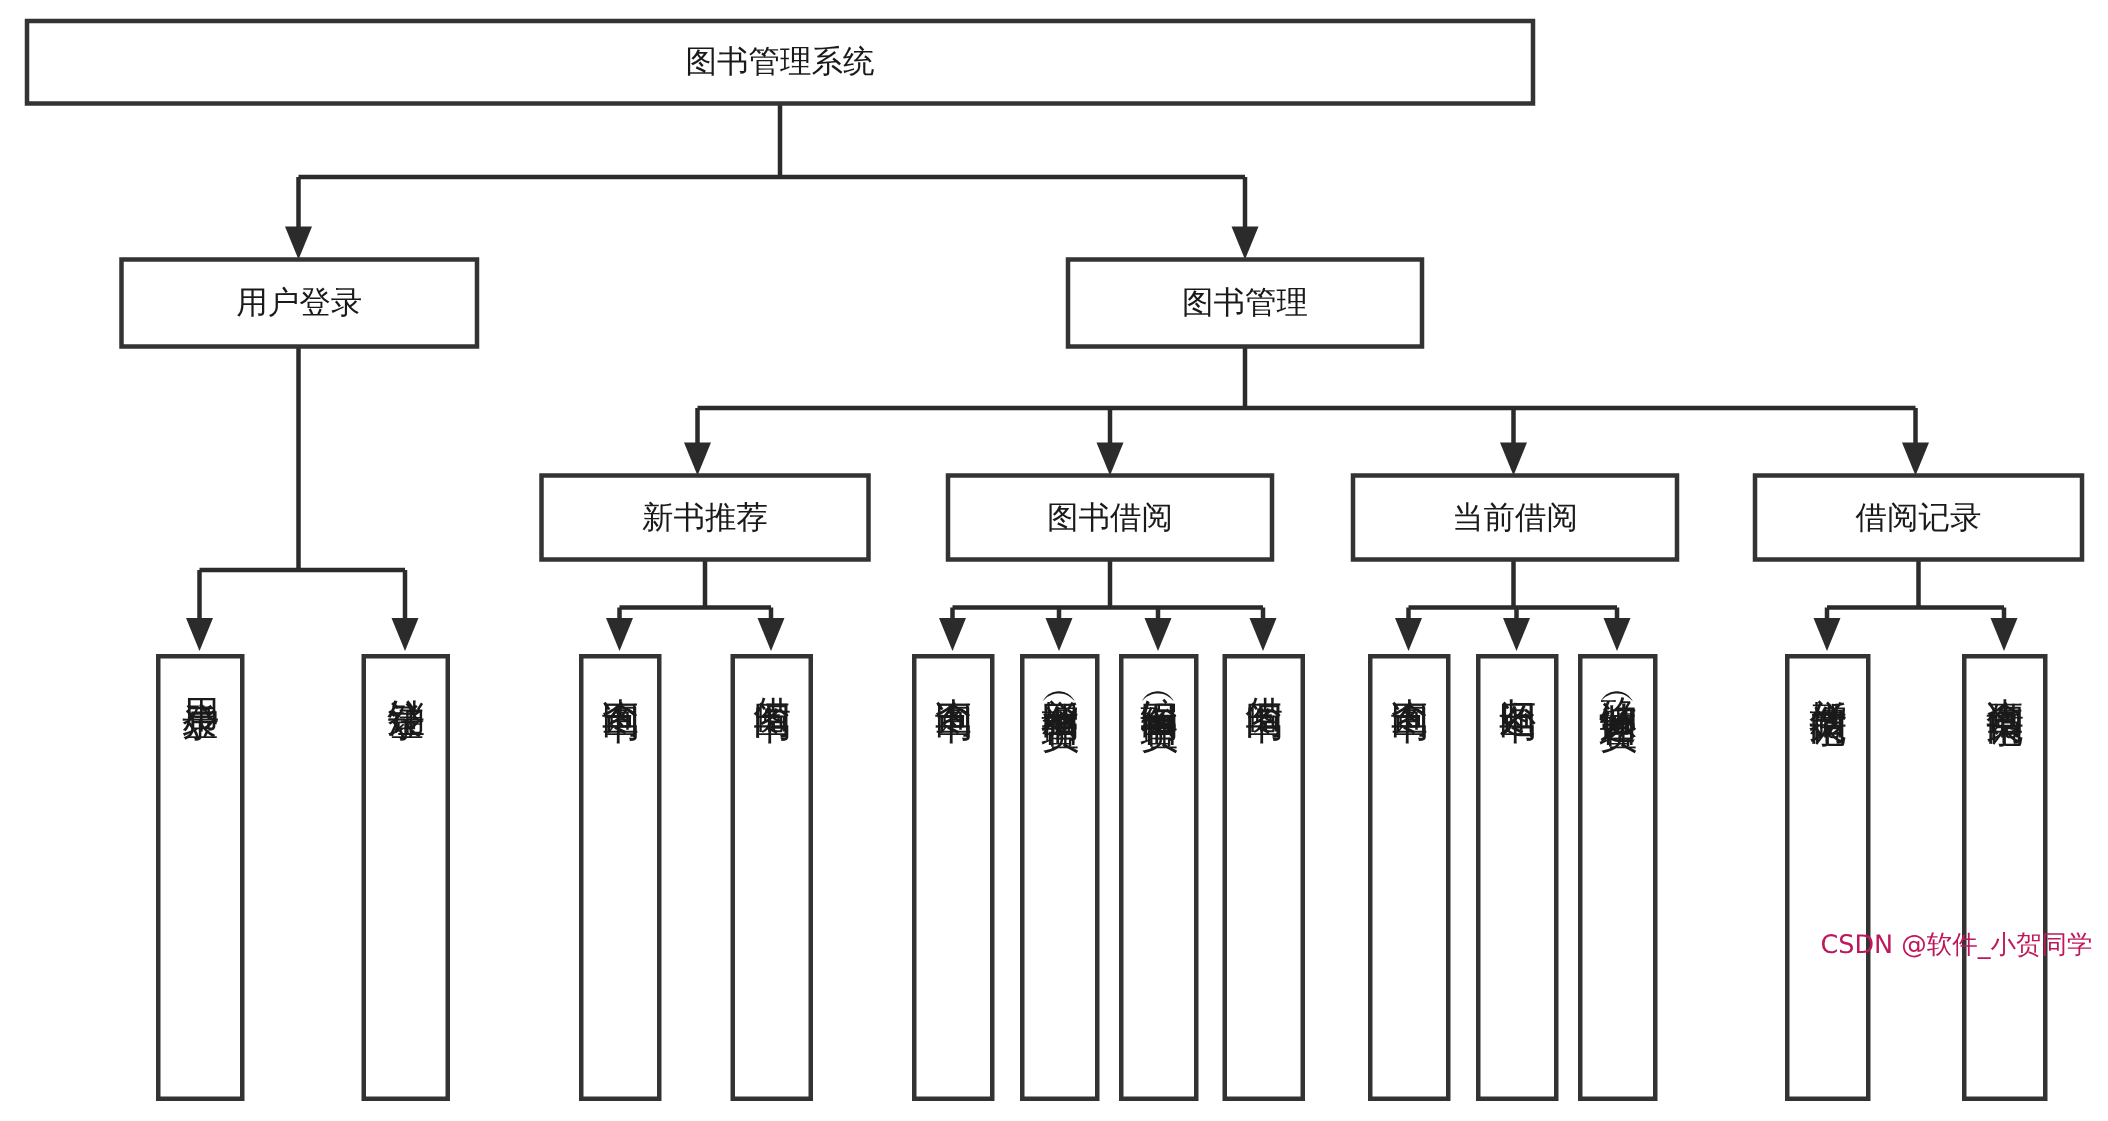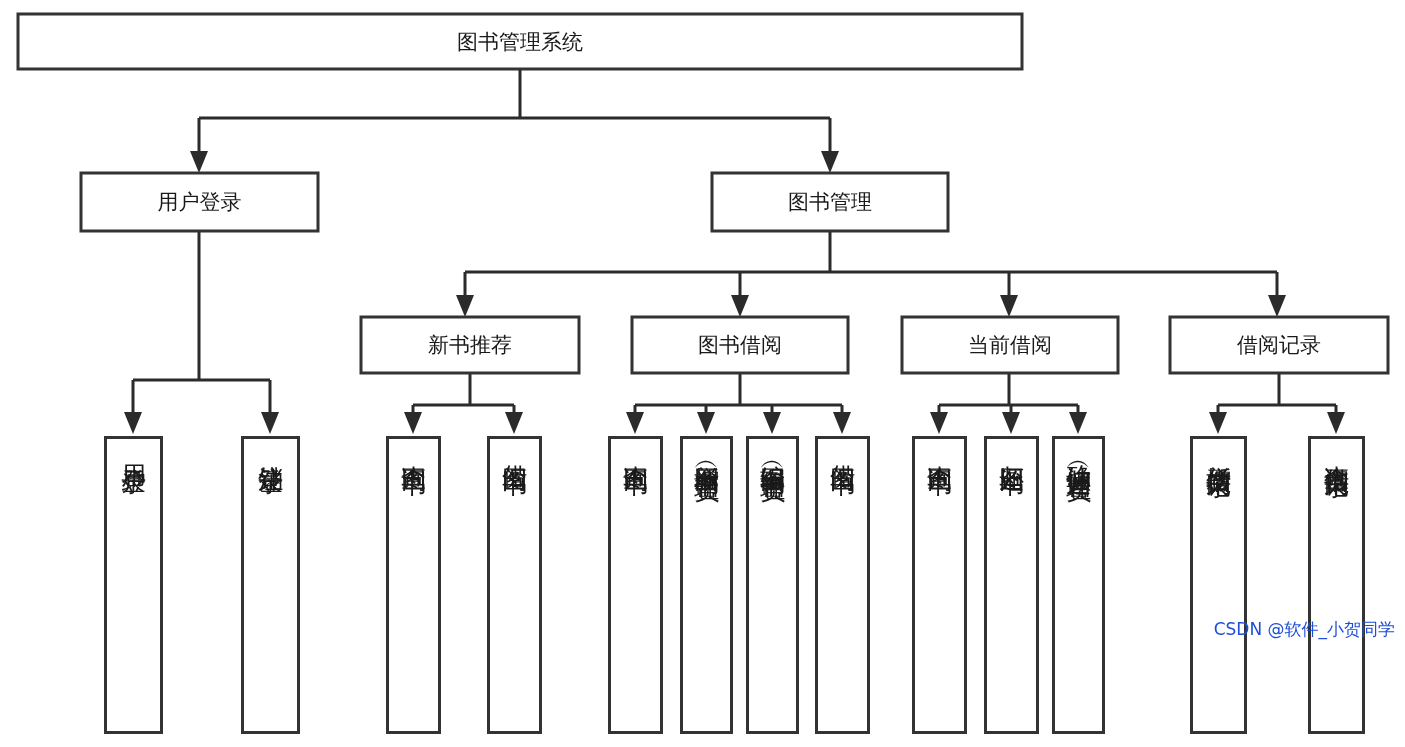--- a/index.html
+++ b/index.html
@@ -67,21 +67,21 @@
     color: #1a1a1a;
     white-space: nowrap;
     text-align: left;
   }
   .watermark {
     position: absolute;
     right: 10px;
     bottom: 3px;
     font-family: "DejaVu Sans", "Liberation Sans", sans-serif;
     font-size: 17px;
-    color: #1d4ed8;
+    color: #be185d;
     white-space: nowrap;
     user-select: none;
   }
 </style>
 </head>
 <body>
 
 <div id="diagram-root">
 
   <svg class="flow" viewBox="0 0 1405 747">

